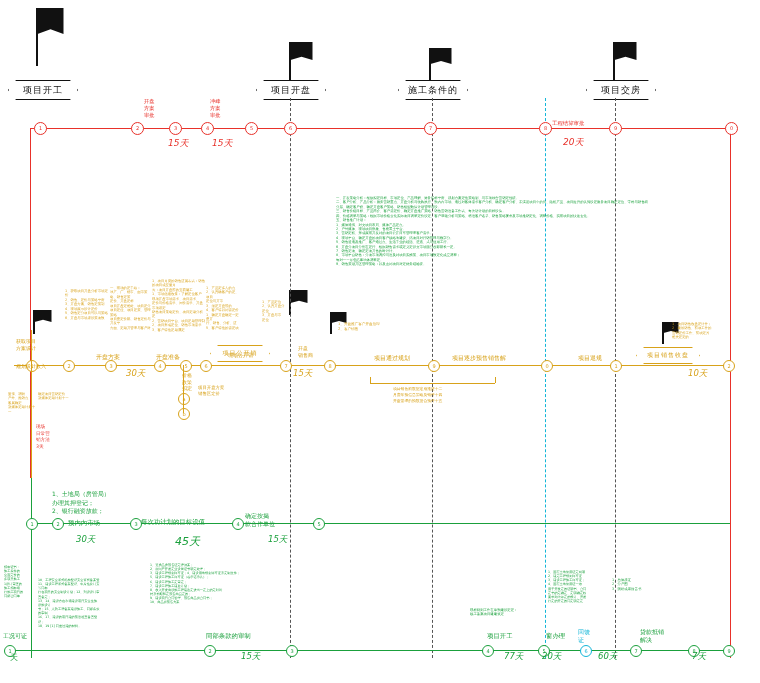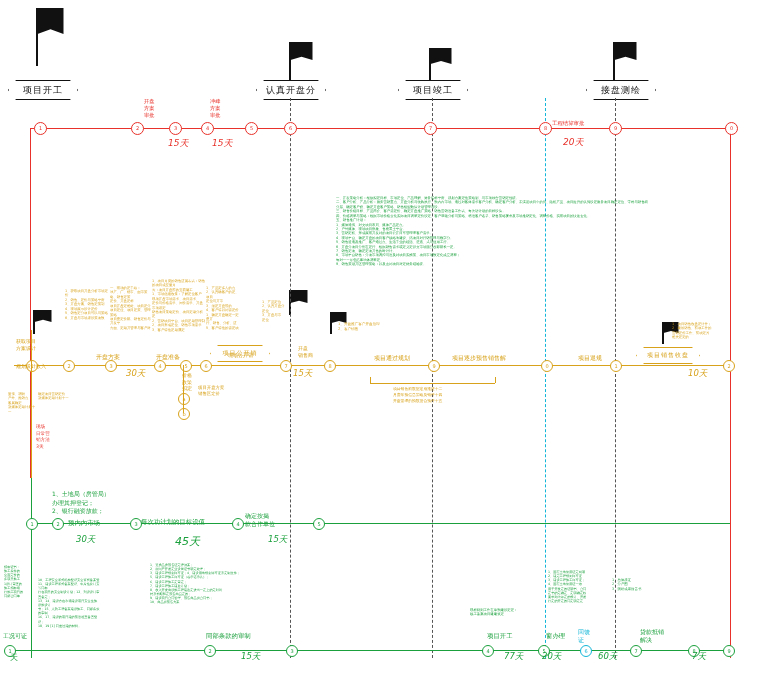--- a/index.html
+++ b/index.html
@@ -64,27 +64,27 @@
   </div>
   <div class="flag" style="left:662px;top:322px;width:18px;height:22px;">
     <div class="pole"></div>
       <div class="cloth notch" style="width:15px;height:11px;"></div>
   </div>
 
   <div class="hex" style="left:8px;top:80px;width:68px;height:18px;">
     <span>项目开工</span>
   </div>
   <div class="hex" style="left:256px;top:80px;width:68px;height:18px;">
-    <span>认真开盘分</span>
+    <span>项目开盘</span>
   </div>
   <div class="hex" style="left:398px;top:80px;width:68px;height:18px;">
-    <span>项目竣工</span>
+    <span>施工条件的</span>
   </div>
   <div class="hex" style="left:586px;top:80px;width:68px;height:18px;">
-    <span>接盘测绘</span>
+    <span>项目交房</span>
   </div>
 
   <div class="vline" style="left:290px;top:98px;height:560px;border-left-color:#555;border-left-style:dashed;"></div>
   <div class="vline" style="left:432px;top:98px;height:560px;border-left-color:#555;border-left-style:dashed;"></div>
   <div class="vline" style="left:545px;top:98px;height:560px;border-left-color:#13b6d8;border-left-style:dashed;"></div>
   <div class="vline" style="left:615px;top:98px;height:560px;border-left-color:#555;border-left-style:dashed;"></div>
 
   <div class="hline" style="left:30px;top:128px;width:700px;border-top-color:#e8312a;"></div>
   <div class="vline" style="left:30px;top:128px;height:350px;border-left-color:#e8312a;"></div>
   <div class="vline" style="left:730px;top:128px;height:530px;border-left-color:#e8312a;"></div>

